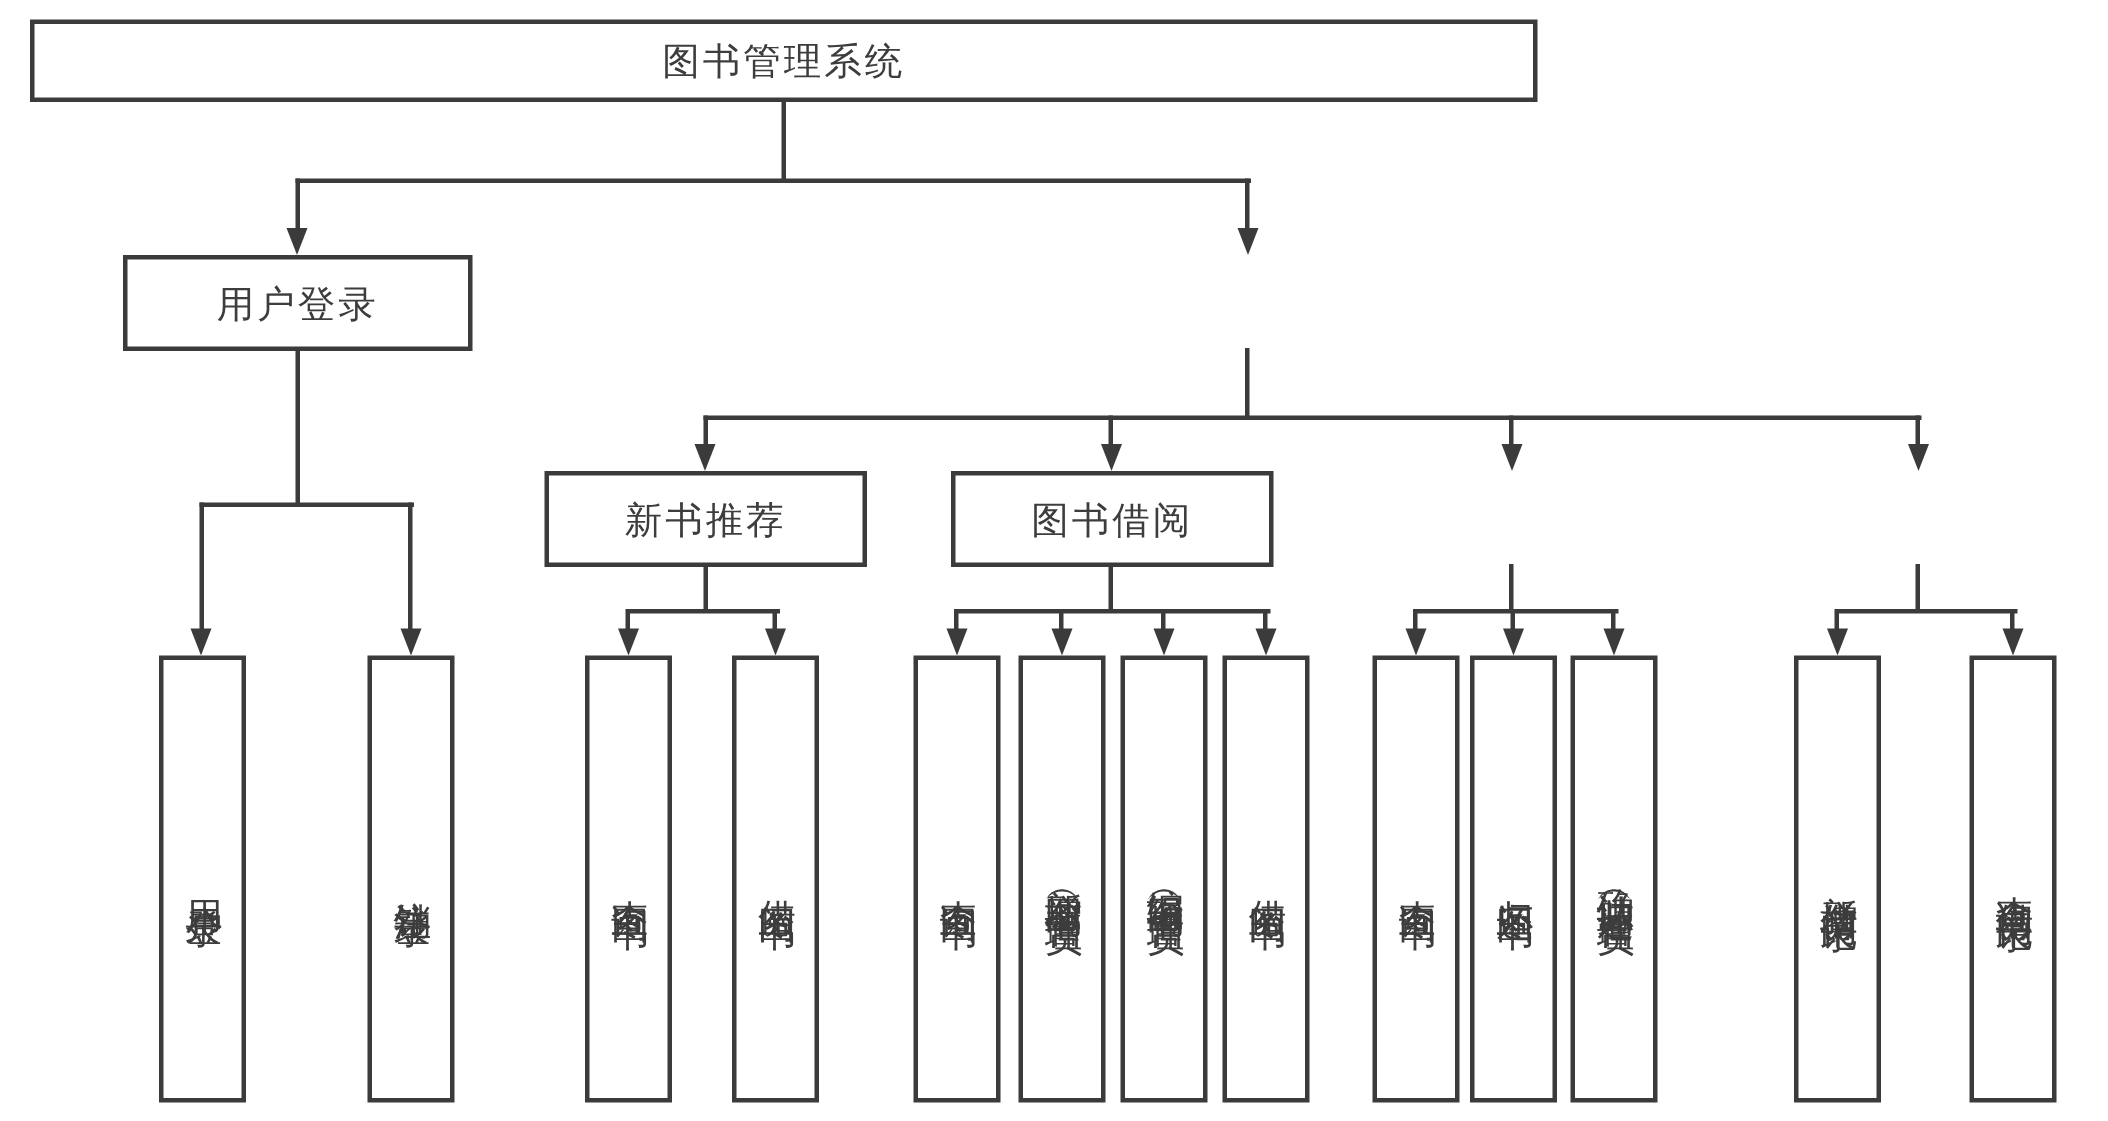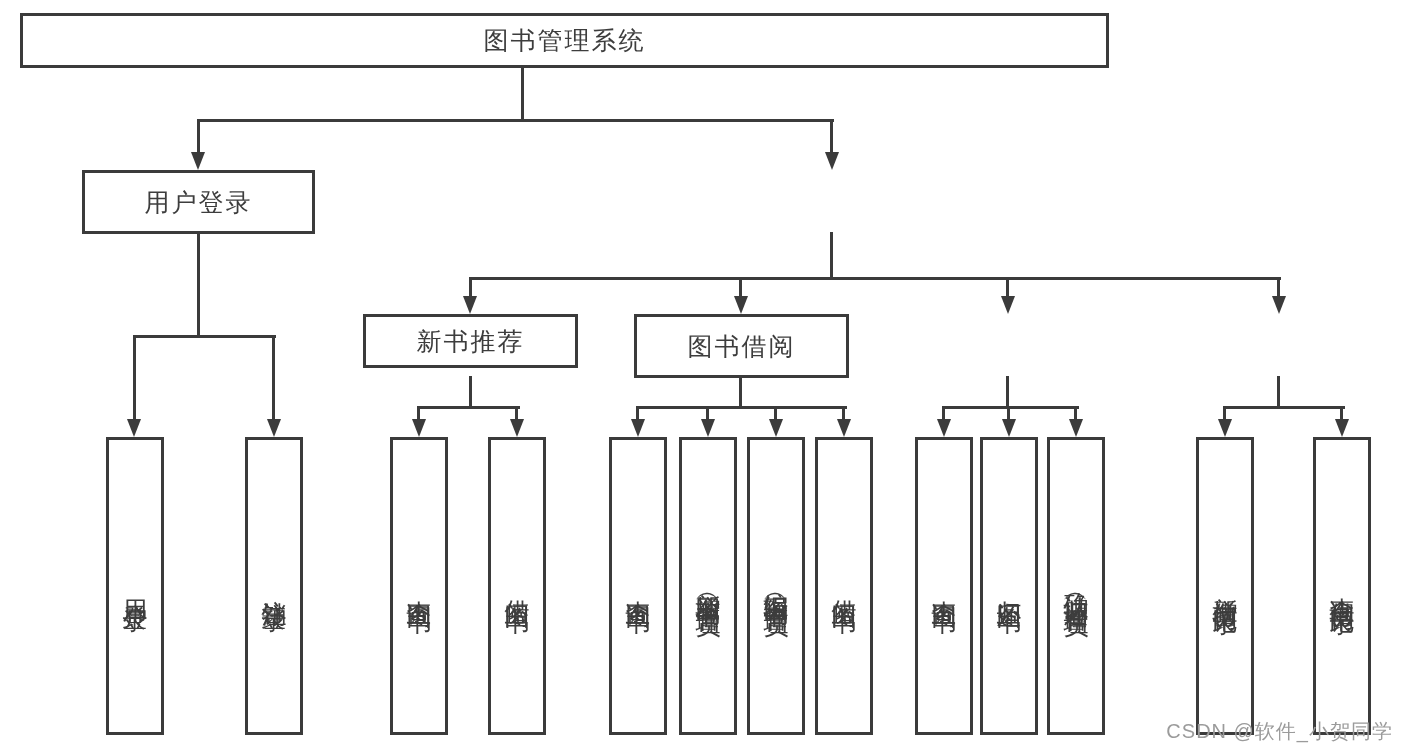--- a/index.html
+++ b/index.html
@@ -87,25 +87,25 @@
   <div class="ar" style="left:1002px;top:419px"></div>
   <div class="ar" style="left:1069px;top:419px"></div>
 
   <div class="vl" style="left:1277px;top:376px;height:32px"></div>
   <div class="hl" style="left:1224px;top:406px;width:121px"></div>
   <div class="vl" style="left:1223px;top:406px;height:15px"></div>
   <div class="vl" style="left:1340px;top:406px;height:15px"></div>
   <div class="ar" style="left:1218px;top:419px"></div>
   <div class="ar" style="left:1335px;top:419px"></div>
 
-  <div class="box" style="left:20px;top:13px;width:1089px;height:55px">图书管理系统</div>
+  <div class="box" style="left:20px;top:13px;width:1005px;height:55px">图书管理系统</div>
 
   <div class="box" style="left:82px;top:170px;width:233px;height:64px">用户登录</div>
 
-  <div class="box" style="left:363px;top:314px;width:215px;height:54px">新书推荐</div>
+  <div class="box" style="left:363px;top:314px;width:215px;height:64px">新书推荐</div>
   <div class="box" style="left:634px;top:314px;width:215px;height:64px">图书借阅</div>
 
   <div class="box leaf" style="left:106px">
     <span class="vt">用户登录</span>
   </div>
   <div class="box leaf" style="left:245px">
     <span class="vt">注销登录</span>
   </div>
 
   <div class="box leaf" style="left:390px">
@@ -138,15 +138,14 @@
     <span class="vt">确认归还（管理员）</span>
   </div>
 
   <div class="box leaf" style="left:1196px">
     <span class="vt">新增借阅记录</span>
   </div>
   <div class="box leaf" style="left:1313px">
     <span class="vt">查询借阅记录</span>
   </div>
 
-  <div class="watermark">CSDN @软件_小贺同学</div>
 
 </div>
 
 </body></html>

